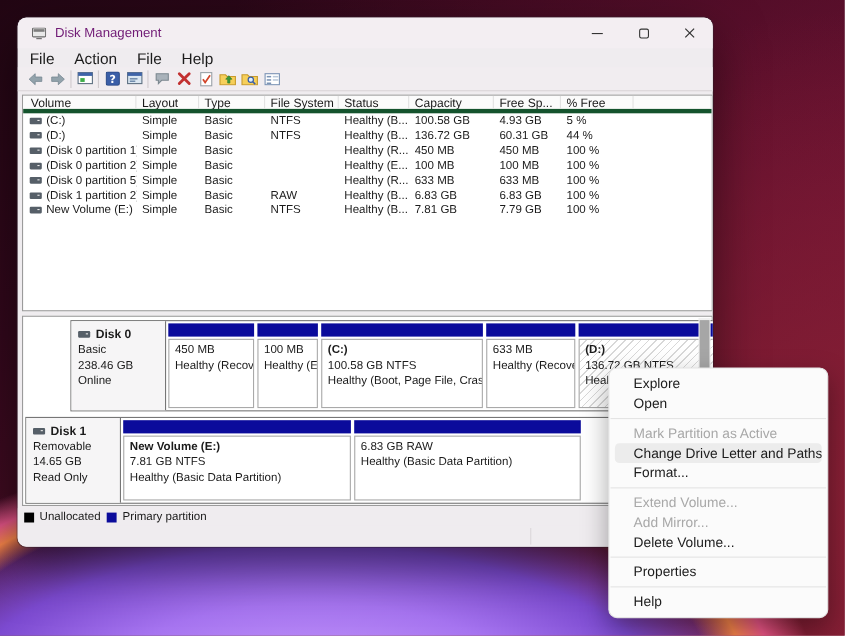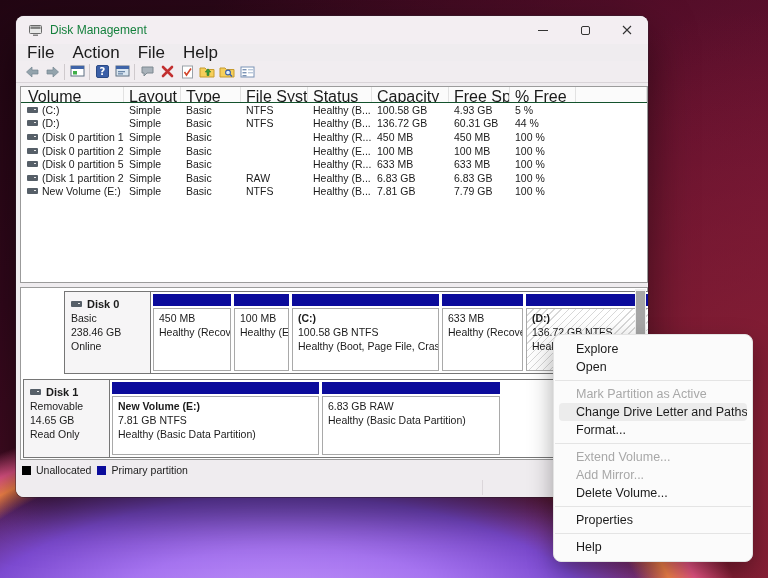--- a/index.html
+++ b/index.html
@@ -17,42 +17,42 @@
   }
 
   
   .window { position:absolute; left:16px; top:16px; width:632px; height:481px;
     background:#efecef; border-radius:8px; overflow:hidden;
     box-shadow:0 18px 45px rgba(0,0,0,.5), 0 0 0 1px rgba(60,40,55,.45); }
 
   .titlebar { position:absolute; left:0; top:0; width:100%; height:28px; background:#f3eef2;
     display:flex; align-items:center; }
   .title-icon { margin-left:13px; display:inline-flex; }
-  .title-text { margin-left:8px; font-size:12px; color:#15803d; }
+  .title-text { margin-left:8px; font-size:12px; color:#701a75; }
   .win-controls { position:absolute; right:0; top:0; height:28px; display:flex; }
   .win-btn { width:42px; height:28px; display:flex; align-items:center; justify-content:center; color:#333; }
   .glyph-min { width:10px; height:1px; background:#333; display:block; }
   .glyph-max { width:9px; height:9px; border:1px solid #333; border-radius:2px; display:block; }
 
   .menubar { position:absolute; left:0; top:28px; width:100%; height:17px;
-    display:flex; align-items:center; gap:0; font-size:17px; color:#1b1b1b; }
+    display:flex; align-items:center; gap:0; font-size:14px; color:#1b1b1b; }
   .menubar > div { padding:0 9px; }
   .menubar > div:first-child { padding-left:11px; }
 
   .toolbar { position:absolute; left:0; top:45px; width:100%; height:22px;
     display:flex; align-items:center; border-bottom:1px solid #d9d4d8; background:#f1edf0; }
   .tb-icon { width:20px; height:18px; display:flex; align-items:center; justify-content:center; }
   .tb-sep { width:1px; height:16px; background:#cfcacd; margin:0 2px; }
   .toolbar .first { margin-left:6px; }
 
   
   .table-pane { position:absolute; left:4px; top:70px; width:628px; height:197px;
     background:#fff; border:1px solid #9b9b9b; overflow:hidden; }
   .vt-grid { display:grid; grid-template-columns:103px 57px 60px 67px 64px 77px 61px 66px 1fr; }
-  .vt-header { height:16px; background:#fbfbfb; border-bottom:1px solid #14532d; font-size:16px; color:#1b1b1b; }
+  .vt-header { height:16px; background:#fbfbfb; border-bottom:4px solid #14532d; font-size:11px; color:#1b1b1b; }
   .vt-header > div { border-right:1px solid #e2e2e2; padding:1px 0 0 5px; white-space:nowrap; overflow:hidden; }
   .vt-header > div:first-child { padding-left:7px; }
   .vt-row { height:13.6px; font-size:10.5px; color:#1b1b1b; align-items:center; }
   .vt-row > div { padding-left:5px; white-space:nowrap; overflow:hidden; }
   .vol-cell { display:flex; align-items:center; gap:4px; padding-left:6px !important; }
 
   .drive-glyph { display:inline-block; width:11px; height:6px; background:#565f68;
     border-radius:1px; position:relative; flex:0 0 auto; }
   .drive-glyph::after { content:""; position:absolute; right:2px; top:2px; width:2px; height:1px; background:#e8e8e8; }
 
@@ -383,21 +383,21 @@
         </div>
         <div class="parts">
           <div class="part" style="width:207px;">
             <div class="part-strip"></div>
             <div class="part-body">
               <div class="part-name">New Volume  (E:)</div>
               <div>7.81 GB NTFS</div>
               <div>Healthy (Basic Data Partition)</div>
             </div>
           </div>
-          <div class="part" style="width:178px;">
+          <div class="part" style="width:206px;">
             <div class="part-strip"></div>
             <div class="part-body">
               <div>6.83 GB RAW</div>
               <div>Healthy (Basic Data Partition)</div>
             </div>
           </div>
         </div>
       </div>
 
       <div class="g-scroll">

